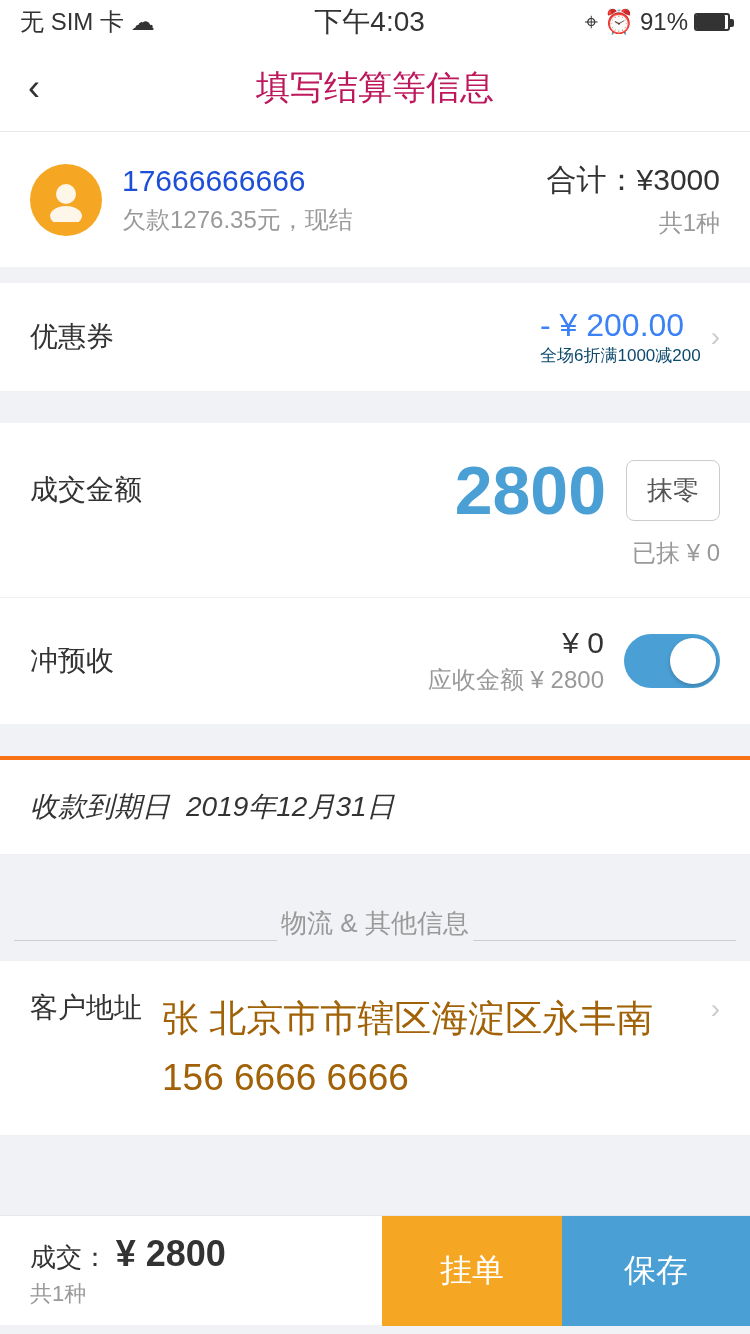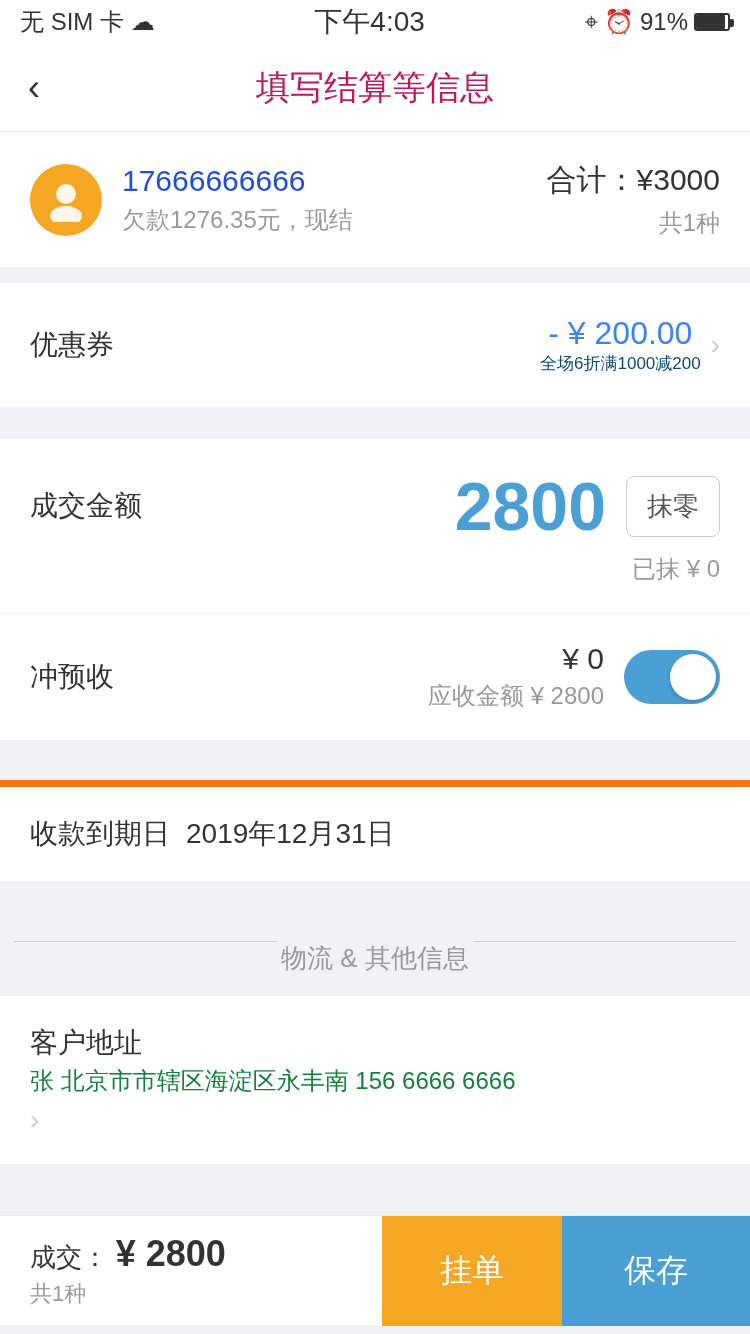--- a/index.html
+++ b/index.html
@@ -54,21 +54,21 @@
     
     .content {
       flex: 1;
       overflow-y: auto;
       padding-bottom: 120px;
     }
 
     
     .card {
       background: #fff;
-      margin-bottom: 24px;
+      margin-bottom: 16px;
     }
 
     
     .user-row {
       display: flex;
       align-items: center;
       padding: 28px 30px;
       background: #fff;
       margin-bottom: 16px;
     }
@@ -89,24 +89,23 @@
     .user-debt { font-size: 24px; color: #999; margin-top: 6px; }
     .user-total { text-align: right; }
     .user-total-amount { font-size: 30px; color: #333; text-align: right; }
     .user-total-count { font-size: 24px; color: #999; margin-top: 6px; }
 
     
     .coupon-row {
       display: flex;
       align-items: center;
       justify-content: space-between;
-      padding: 32px 30px;
+      padding: 24px 30px;
       background: #fff;
       margin-bottom: 16px;
-      text-align: center;
     }
     .coupon-label { font-size: 28px; color: #333; }
     .coupon-right { display: flex; align-items: center; gap: 10px; }
     .coupon-discount { font-size: 32px; color: #3b82f6; font-weight: 500; }
     .coupon-desc { font-size: 17px; color: #0c4a6e; }
     .chevron-icon { color: #ccc; font-size: 28px; }
 
     
     .divider-section {
       background: #f0f2f5;
@@ -187,42 +186,43 @@
       display: flex;
       align-items: center;
       justify-content: space-between;
     }
     .debt-label { font-size: 28px; color: #333; }
 
     
     .duedate-section {
       background: #fff;
       padding: 28px 30px;
-      border-top: 7px solid #f97316;
+      border-top: 4px solid #f97316;
+      font-style: italic;
     }
     .duedate-row {
       display: flex;
       align-items: center;
       gap: 16px;
     }
     .duedate-label { font-size: 28px; color: #333; }
     .duedate-value { font-size: 28px; color: #333; }
 
     
     .section-divider {
       background: #f0f2f5;
       height: 16px;
     }
 
     
     .logistics-header {
       background: #f0f2f5;
       padding: 20px 14px;
       display: flex;
-      align-items: flex-start;
+      align-items: flex-end;
       justify-content: center;
       gap: 4px;
     }
     .logistics-line {
       flex: 1;
       height: 1px;
       background: #ccc;
     }
     .logistics-text {
       font-size: 26px;
@@ -231,24 +231,23 @@
 
     
     .address-section {
       background: #fff;
       padding: 28px 30px;
     }
     .address-row {
       display: flex;
       align-items: flex-start;
       justify-content: space-between;
-      flex-direction: column;
     }
     .address-label { font-size: 28px; color: #333; margin-right: 20px; flex-shrink: 0; }
-    .address-content { flex: 1; font-size: 24px; color: #15803d; line-height: 1.6; }
+    .address-content { flex: 1; font-size: 37px; color: #a16207; line-height: 1.6; }
     .address-chevron { color: #ccc; font-size: 28px; flex-shrink: 0; margin-top: 4px; }
 
     
     .bottom-bar {
       position: fixed;
       bottom: 9px;
       left: 0;
       width: 750px;
       height: 110px;
       background: #fff;

